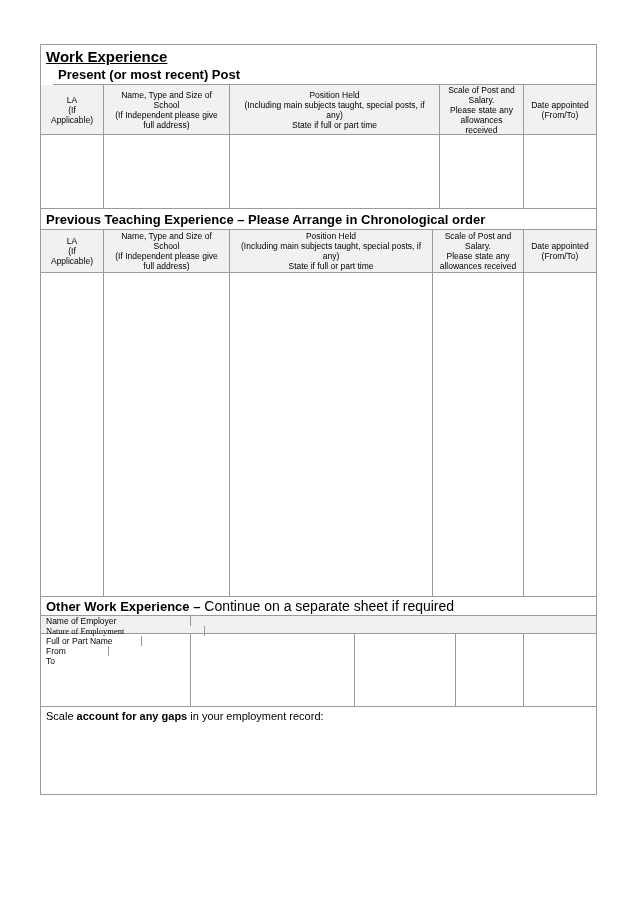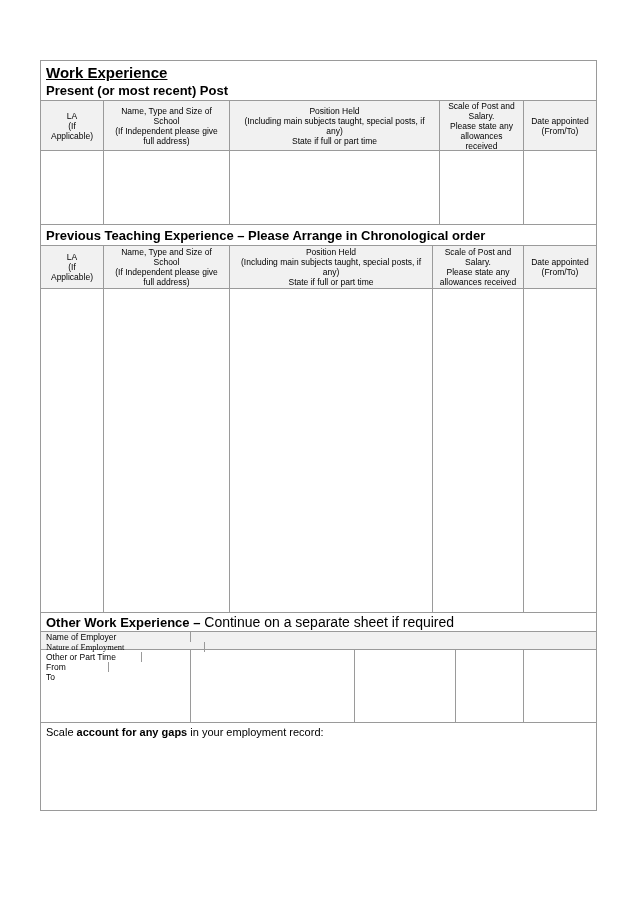--- a/index.html
+++ b/index.html
@@ -1,24 +1,24 @@
 <!DOCTYPE html>
 <html><head>
 <meta charset="utf-8">
 <style>
   html, body { margin:0; padding:0; background:#ffffff; }
   body { width:636px; height:900px; position:relative; font-family:"Liberation Sans", sans-serif; color:#000; }
-  .form { position:absolute; left:40px; top:60px; width:557px; border:1px solid #9a9a9a; box-sizing:border-box; }
+  .form { position:absolute; left:40px; top:44px; width:557px; border:1px solid #9a9a9a; box-sizing:border-box; }
   .row { display:flex; box-sizing:border-box; border-bottom:1px solid #9a9a9a; }
   .row:last-child { border-bottom:none; }
   .cell { box-sizing:border-box; border-right:1px solid #9a9a9a; display:flex; align-items:center; justify-content:center; text-align:center; font-size:8.5px; line-height:10px; padding:0 3px; }
   .cell:last-child { border-right:none; }
   .hdr { background:#f1f1f1; }
   .title { font-weight:bold; font-size:15px; text-decoration:underline; padding:2px 5px 0; height:19px; line-height:19px; }
-  .subtitle { font-weight:bold; font-size:13px; padding:0 5px; height:18px; line-height:18px; }
+  .subtitle { font-weight:bold; font-size:13px; padding:0 5px; height:18px; line-height:18px;margin-left:12px; }
   .section-title { font-weight:bold; font-size:13px; padding:0 5px; height:21px; line-height:21px; border-bottom:1px solid #9a9a9a; box-sizing:border-box; }
   .section-title .normal { font-weight:normal; font-size:14px; }
   .hdr-left .cell { justify-content:flex-start; text-align:left; padding-left:5px; }
   .gaps { font-size:11px; padding:3px 5px; height:87px; box-sizing:border-box; }
   .gaps b { font-weight:bold; }
   .ml { white-space:pre-line; }
 </style>
 </head>
 <body>
 
@@ -81,21 +81,21 @@
     <div class="cell" style="width:91px;"></div>
     <div class="cell" style="width:72px;"></div>
   </div>
 
   <div class="section-title" style="height:19px;line-height:19px;">
     <span>Other Work Experience –</span><span class="normal"> Continue on a separate sheet if required</span>
   </div>
   <div class="row hdr hdr-left" style="height:18px;flex-direction:column;">
     <div class="cell" style="width:150px;">Name of Employer</div>
     <div class="cell" style="width:164px;font-family:Liberation Serif, serif;">Nature of Employment</div>
-    <div class="cell" style="width:101px;">Other or Part Time</div>
+    <div class="cell" style="width:101px;">Full or Part Name</div>
     <div class="cell" style="width:68px;">From</div>
     <div class="cell" style="width:72px;">To</div>
   </div>
   <div class="row" style="height:73px;">
     <div class="cell" style="width:150px;"></div>
     <div class="cell" style="width:164px;"></div>
     <div class="cell" style="width:101px;"></div>
     <div class="cell" style="width:68px;"></div>
     <div class="cell" style="width:72px;"></div>
   </div>

